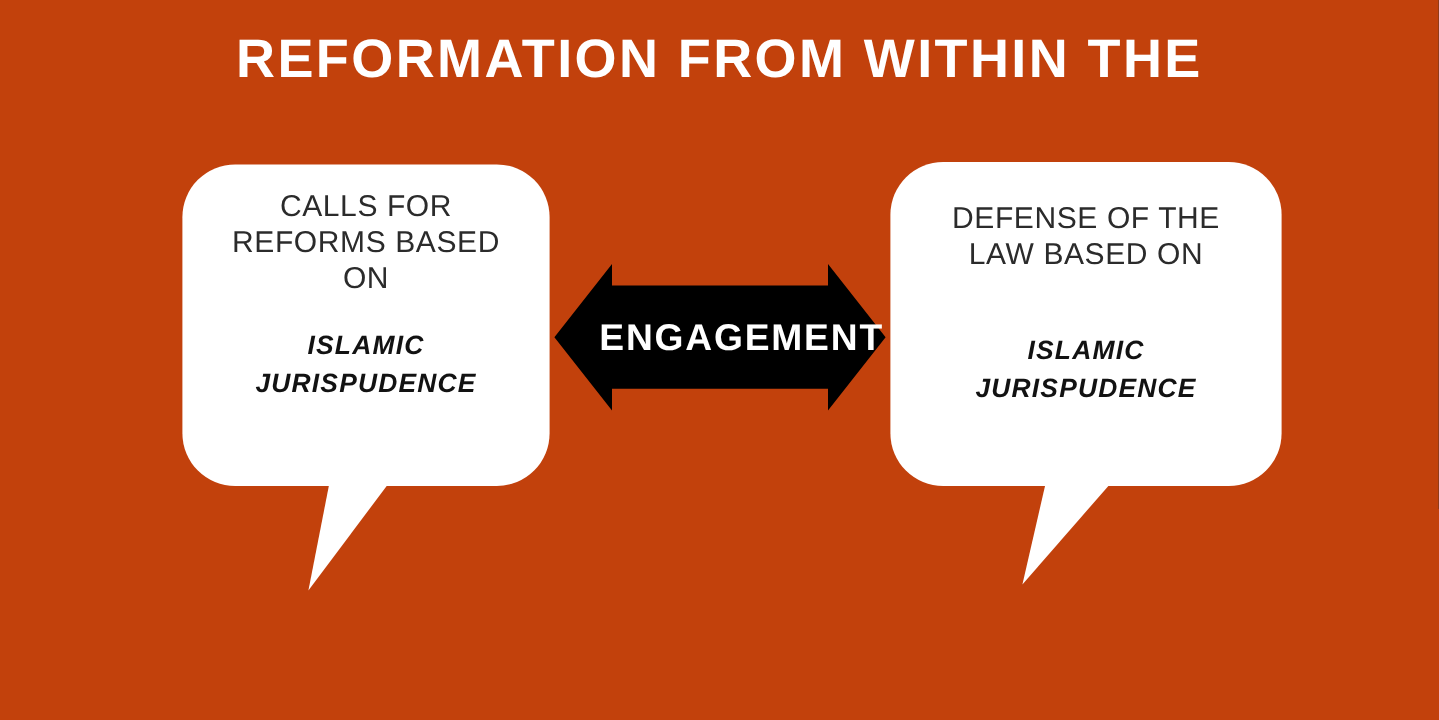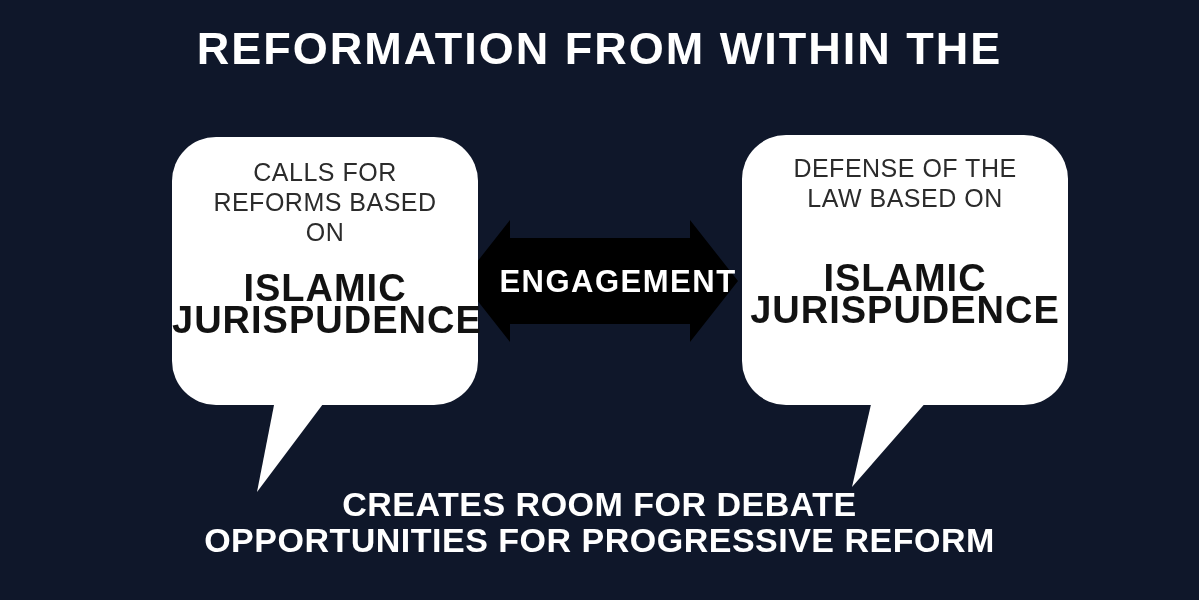--- a/index.html
+++ b/index.html
@@ -5,21 +5,21 @@
   html, body {
     margin: 0;
     padding: 0;
     background: #333;
   }
   .canvas {
     position: relative;
     width: 1199px;
     height: 600px;
     overflow: hidden;
-    background: #0f172a;
+    background: #c2410c;
     font-family: "Liberation Sans", sans-serif;
   }
   .title {
     position: absolute;
     top: 22px;
     left: 0;
     width: 1199px;
     text-align: center;
     color: #FFFFFF;
     font-size: 45px;
@@ -41,44 +41,44 @@
     border-radius: 44px;
     text-align: center;
     box-sizing: border-box;
   }
   .bubble-left {
     left: 152px;
     top: 137px;
     width: 306px;
     height: 268px;
     padding-top: 20px;
-    margin-left: 20px;
   }
   .bubble-right {
     left: 742px;
     top: 135px;
     width: 326px;
     height: 270px;
-    padding-top: 18px;
+    padding-top: 32px;
   }
   .bubble .intro {
     color: #2B2B2B;
     font-size: 25px;
     line-height: 30px;
     font-weight: 400;
     letter-spacing: 0.5px;
     white-space: pre-line;
   }
   .bubble .emphasis {
     color: #121212;
-    font-size: 38px;
+    font-size: 22px;
     line-height: 32px;
     font-weight: bold;
     letter-spacing: 1px;
     white-space: pre-line;
+    font-style: italic;
   }
   .bubble-left .emphasis { margin-top: 25px; }
   .bubble-right .emphasis { margin-top: 49px; }
   .engagement-label {
     position: absolute;
     left: 473px;
     top: 264px;
     width: 290px;
     text-align: center;
     color: #FFFFFF;
@@ -127,18 +127,14 @@
 
   <div class="bubble bubble-right">
     <div class="intro">DEFENSE OF THE
 LAW BASED ON</div>
     <div class="emphasis">ISLAMIC
 JURISPUDENCE</div>
   </div>
 
   <div class="engagement-label">ENGAGEMENT</div>
 
-  <div class="footer">
-    <div>CREATES ROOM FOR DEBATE</div>
-    <div>OPPORTUNITIES FOR PROGRESSIVE REFORM</div>
-  </div>
 
 </div>
 
 </body></html>

